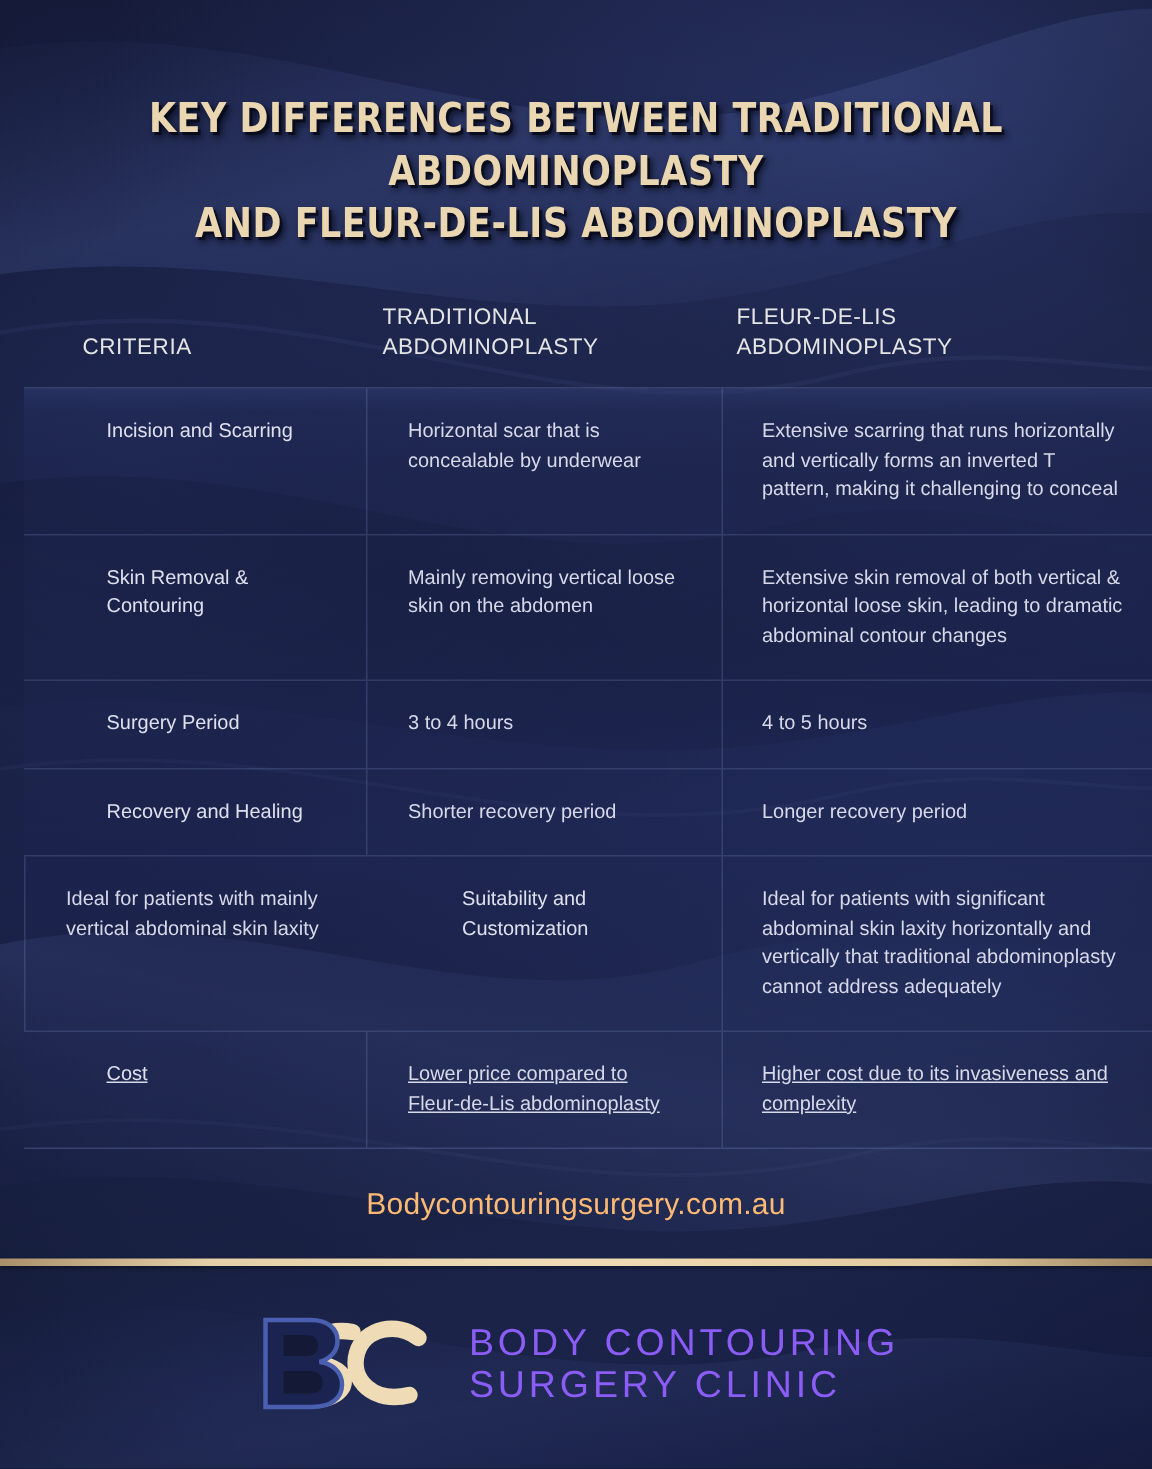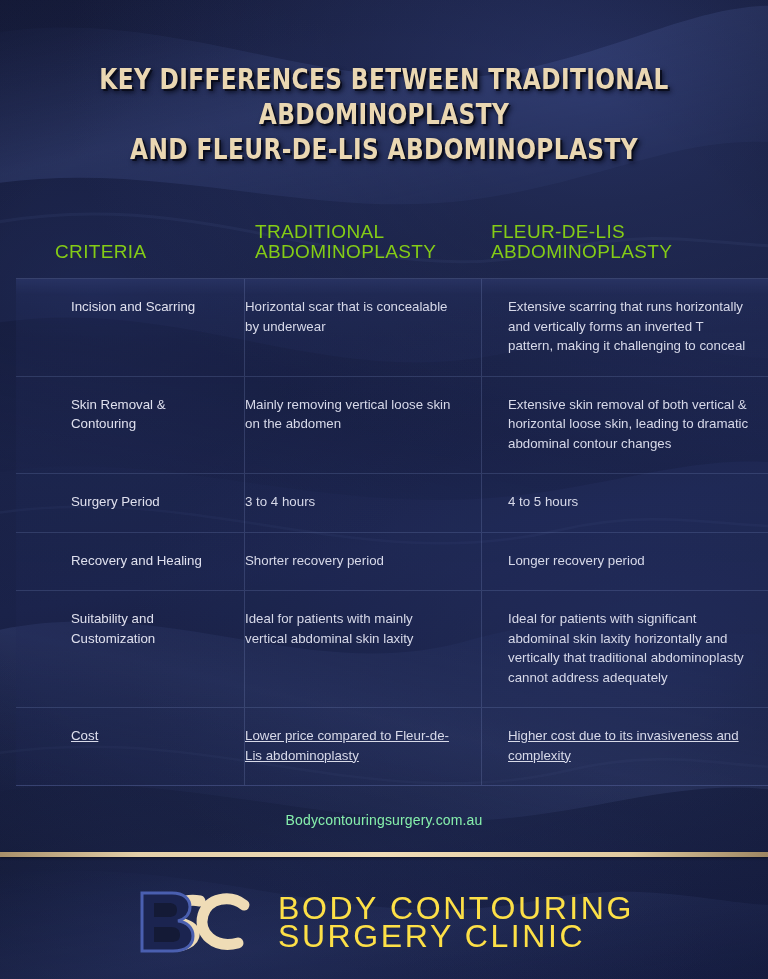--- a/index.html
+++ b/index.html
@@ -107,75 +107,75 @@
     color:#d7d9e9;
     position:relative;
   }
   .cell.c0 {
     flex:0 0 228px;
     padding-left:55px;
     color:#dfe0ee;
   }
   .cell.c1 {
     flex:0 0 237px;
+    padding-left:27px;
     border-left:1px solid rgba(142,158,214,.22);
   }
   .cell.c2 {
     flex:1 1 auto;
     padding-left:26px;
     padding-right:16px;
     border-left:1px solid rgba(142,158,214,.22);
   }
 
   .th {
-    font-size:19px;
+    font-size:15px;
     line-height:20px;
-    color:#84cc16;
+    color:#e5e5e5;
     letter-spacing:.35px;
     text-transform:uppercase;
     padding-bottom:0;
     white-space:pre-line;
-    margin-top:20px;
   }
   .th.c0 { flex:0 0 228px; padding-left:55px; }
   .th.c1 { flex:0 0 237px; padding-left:27px; border-left:none; }
   .th.c2 { flex:1 1 auto; padding-left:26px; border-left:none; }
 
   
   .footer {
     margin-top:auto;
     display:flex;
     flex-direction:column;
     align-items:center;
   }
   .site-url {
-    font-size:14px;
-    color:#86efac;
+    font-size:20px;
+    color:#fdba74;
     letter-spacing:.15px;
     padding:26px 0 24px 0;
   }
   .gold-rule {
     width:100%;
     height:5px;
     background:linear-gradient(90deg,#a9906a 0%, #e3cfa8 18%, #f0dcb6 50%, #e0ca9f 82%, #9d8662 100%);
     box-shadow:0 1px 3px rgba(0,0,0,.45);
   }
   .brand {
     display:flex;
     align-items:center;
     justify-content:center;
     gap:16px;
     padding:28px 0 34px 0;
   }
   .logo-mark { display:block; }
   .brand-text {
-    font-size:32px;
+    font-size:25px;
     line-height:28px;
     letter-spacing:2.6px;
-    color:#fde047;
+    color:#8b5cf6;
     text-transform:uppercase;
     white-space:pre-line;
     font-weight:normal;
   }
 </style>
 </head>
 <body>
 
 <div class="bg-root"></div>
 
@@ -245,22 +245,22 @@
         <div class="cell c2">4 to 5 hours</div>
       </div>
 
       <div class="row">
         <div class="cell c0">Recovery and Healing</div>
         <div class="cell c1">Shorter recovery period</div>
         <div class="cell c2">Longer recovery period</div>
       </div>
 
       <div class="row">
+        <div class="cell c1">Ideal for patients with mainly vertical abdominal skin laxity</div>
         <div class="cell c0">Suitability and Customization</div>
-        <div class="cell c1">Ideal for patients with mainly vertical abdominal skin laxity</div>
         <div class="cell c2">Ideal for patients with significant abdominal skin laxity horizontally and vertically that traditional abdominoplasty cannot address adequately</div>
       </div>
 
       <div class="row">
         <div class="cell c0">Cost</div>
         <div class="cell c1">Lower price compared to Fleur-de-Lis abdominoplasty</div>
         <div class="cell c2">Higher cost due to its invasiveness and complexity</div>
       </div>
 
     </div>

